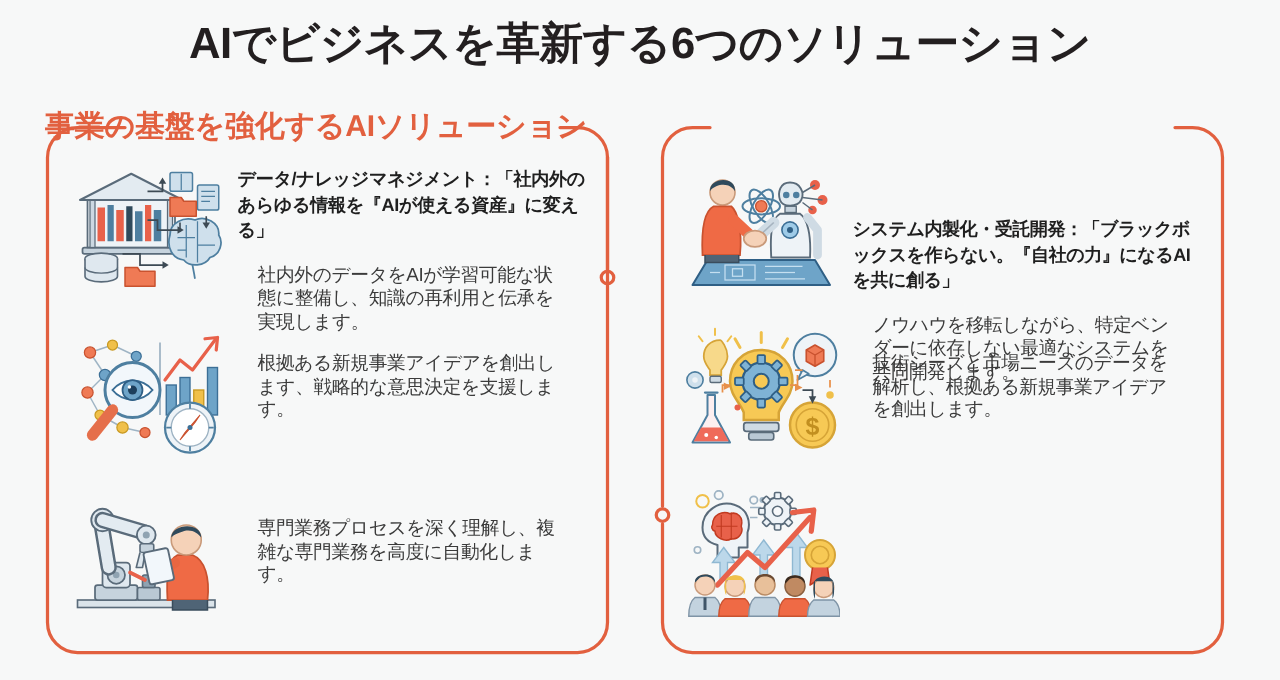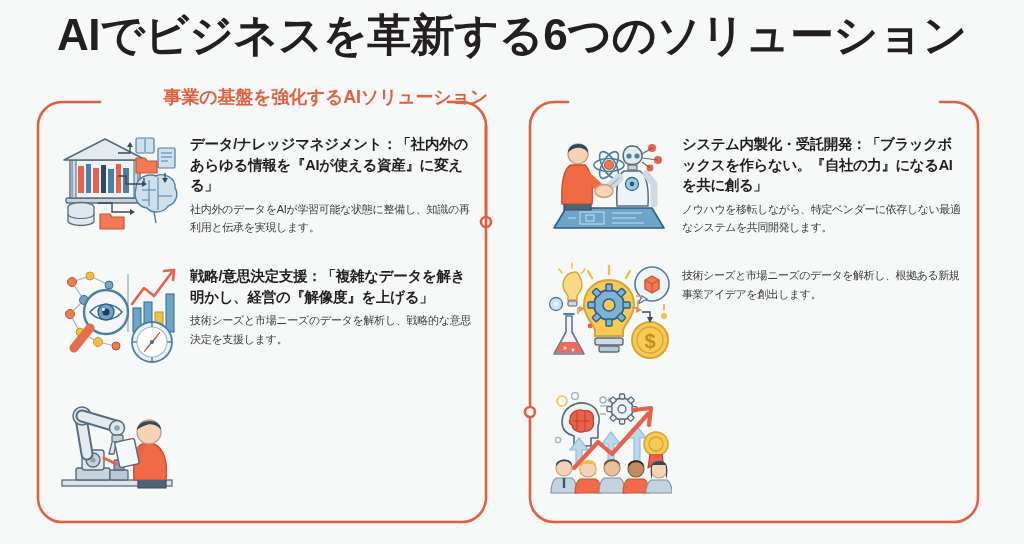--- a/index.html
+++ b/index.html
@@ -22,21 +22,21 @@
     background: #f7f8f8;
   }
 
   
   .title {
     position: absolute;
     top: 8px;
     left: 0;
     width: 1024px;
     text-align: center;
-    font-size: 44px;
+    font-size: 35px;
     font-weight: 700;
     letter-spacing: -0.5px;
     color: #231f20;
     line-height: 54px;
     white-space: nowrap;
   }
 
   
   .column {
     position: absolute;
@@ -54,22 +54,22 @@
     height: 424px;
     overflow: visible;
     pointer-events: none;
   }
 
   .col-header {
     position: absolute;
     top: -15px;
     left: 0;
     width: 452px;
-    text-align: right;
-    font-size: 18px;
+    text-align: left;
+    font-size: 24px;
     font-weight: 700;
     color: #e2603f;
     white-space: nowrap;
     letter-spacing: -0.2px;
   }
 
   
   .items {
     position: absolute;
     top: 28px;
@@ -106,28 +106,28 @@
   }
   .item-heading {
     font-size: 14.5px;
     font-weight: 700;
     line-height: 20.5px;
     color: #1f1f1f;
     letter-spacing: -0.3px;
     margin: 0 0 4px 0;
   }
   .item-desc {
-    font-size: 11px;
+    font-size: 15px;
     font-weight: 400;
     line-height: 18.5px;
     color: #3b3b3b;
     letter-spacing: -0.3px;
-    margin: 0;
-  }
-  .right .item-heading { letter-spacing: -0.45px; }
+    margin: 16px;
+  }
+  .right .item-heading { letter-spacing: -0.45px; margin-top: 40px; }
   .right .item-desc { letter-spacing: -0.45px; font-family: Liberation Serif, serif; }
 </style>
 </head>
 <body>
 
 <div id="page">
 
   <div class="title">AIでビジネスを革新する6つのソリューション</div>
 
   <div class="column left">
@@ -241,22 +241,21 @@
             <circle cx="98" cy="82" r="15" fill="#ffffff" stroke="#9fb4c4" stroke-width="1.1"></circle>
             <path d="M 106 72 L 94 86 L 90 92 L 102 78 Z" fill="#e8614a" stroke="#c9522f" stroke-width="0.9"></path>
             <circle cx="98" cy="82" r="2" fill="#3c6f96"></circle>
             <line x1="98" y1="63" x2="98" y2="67" stroke="#4e7fa0" stroke-width="1.4"></line>
             <line x1="98" y1="97" x2="98" y2="101" stroke="#4e7fa0" stroke-width="1.4"></line>
             <line x1="79" y1="82" x2="83" y2="82" stroke="#4e7fa0" stroke-width="1.4"></line>
             <line x1="113" y1="82" x2="117" y2="82" stroke="#4e7fa0" stroke-width="1.4"></line>
           </svg>
         </div>
         <div class="item-text">
-          <p class="item-heading">戦略/意思決定支援：「複雑なデータを解き明かし、経営の『解像度』を上げる」</p>
-          <p class="item-desc">技術シーズと市場ニーズのデータを解析し、戦略的な意思決定を支援します。</p>
+          <p class="item-desc">根拠ある新規事業アイデアを創出します、戦略的な意思決定を支援します。</p>
         </div>
       </div>
 
       <div class="item">
         <div class="icon-box">
           <svg viewBox="0 0 126 104">
 
             <rect x="8" y="88" width="110" height="6" fill="#dbe4ea" stroke="#5a6b7a" stroke-width="1.3"></rect>
 
             <rect x="22" y="76" width="34" height="12" rx="2" fill="#c6d3dd" stroke="#5a6b7a" stroke-width="1.4"></rect>
@@ -287,20 +286,21 @@
             <circle cx="95" cy="40" r="12" fill="#f5d2b8" stroke="#c99a7a" stroke-width="1.3"></circle>
             <path d="M 83 38 C 83 27 107 25 107 38 C 104 34 98 30 90 34 C 87 35 85 36 83 38 Z" fill="#2f4a5c"></path>
 
             <path d="M 86 58 L 74 66" stroke="#ef6a45" stroke-width="8" stroke-linecap="round"></path>
             <path d="M 86 58 L 74 66" stroke="#c9522f" stroke-width="8" stroke-linecap="round" opacity="0.15"></path>
             <circle cx="73" cy="67" r="4.5" fill="#f5d2b8" stroke="#c99a7a" stroke-width="1.1"></circle>
             <rect x="63" y="48" width="20" height="26" rx="2" transform="rotate(-12 73 61)" fill="#f2f7fb" stroke="#5a6b7a" stroke-width="1.5"></rect>
           </svg>
         </div>
         <div class="item-text">
+          <p class="item-desc">専門業務プロセスを深く理解し、複雑な専門業務を高度に自動化します。</p>
         </div>
       </div>
 
     </div>
   </div>
 
   <div class="column right">
 
     <svg class="frame-svg" viewBox="0 0 452 424">
       <path d="M 40 2 L 26 2 A 24 24 0 0 0 2 26 L 2 305" fill="none" stroke="#e2603f" stroke-width="2.6" stroke-linecap="round"></path>

